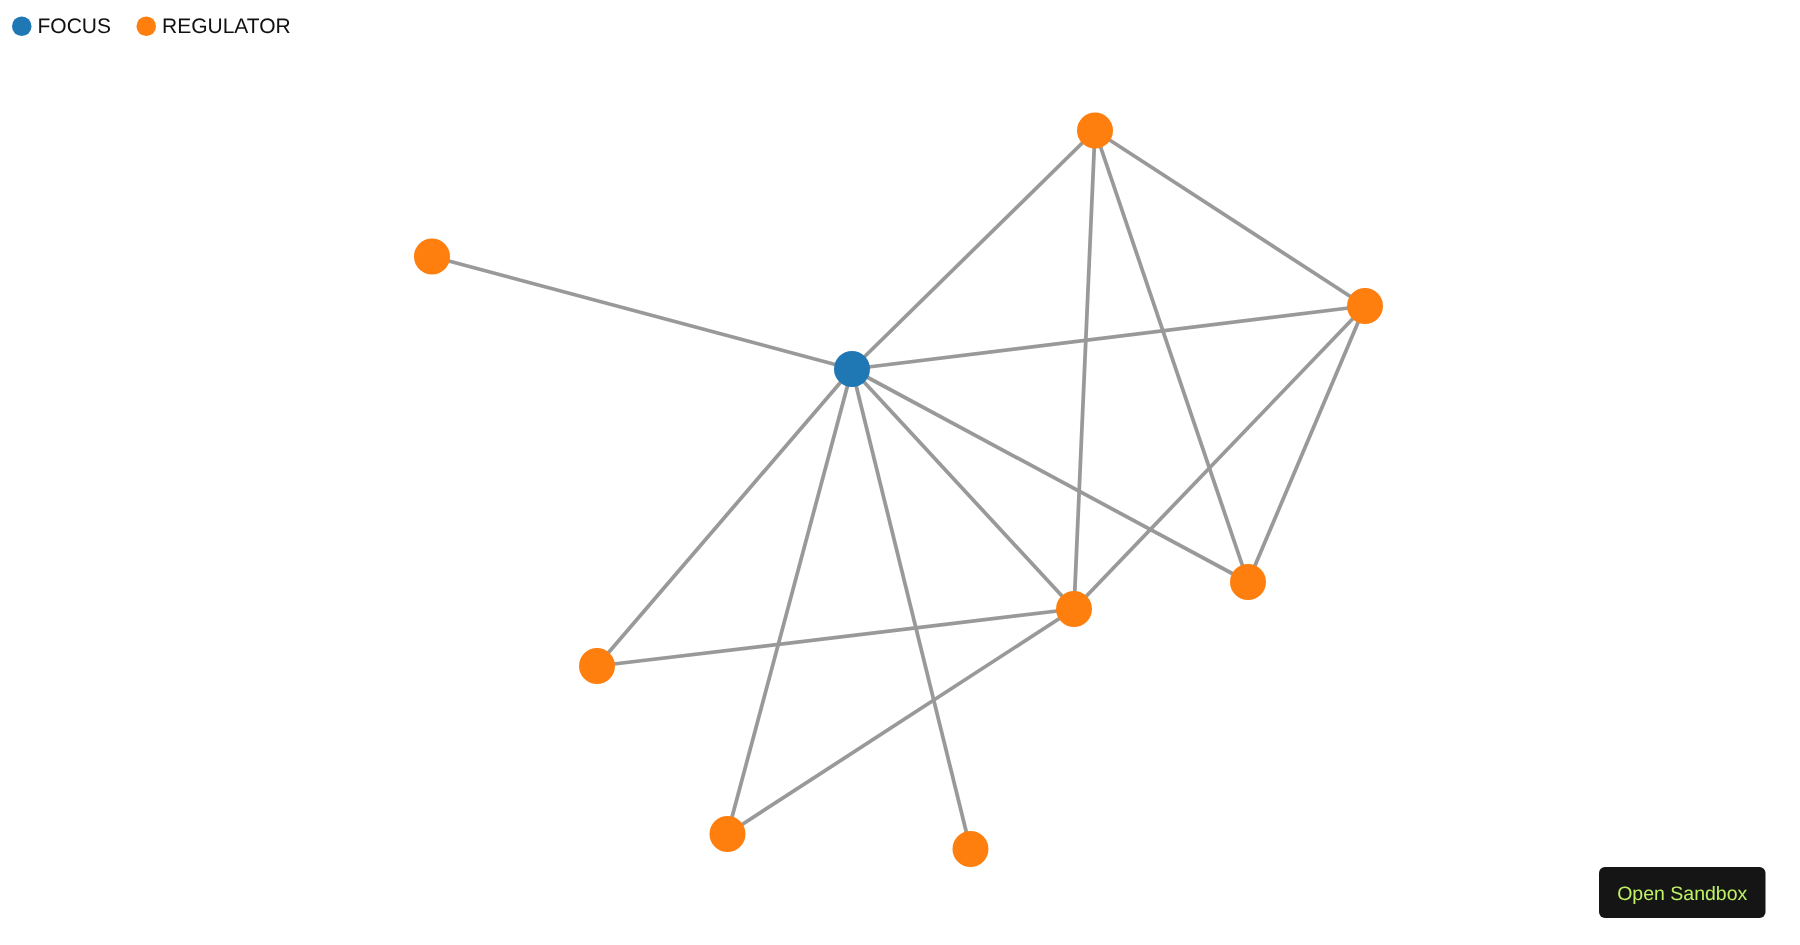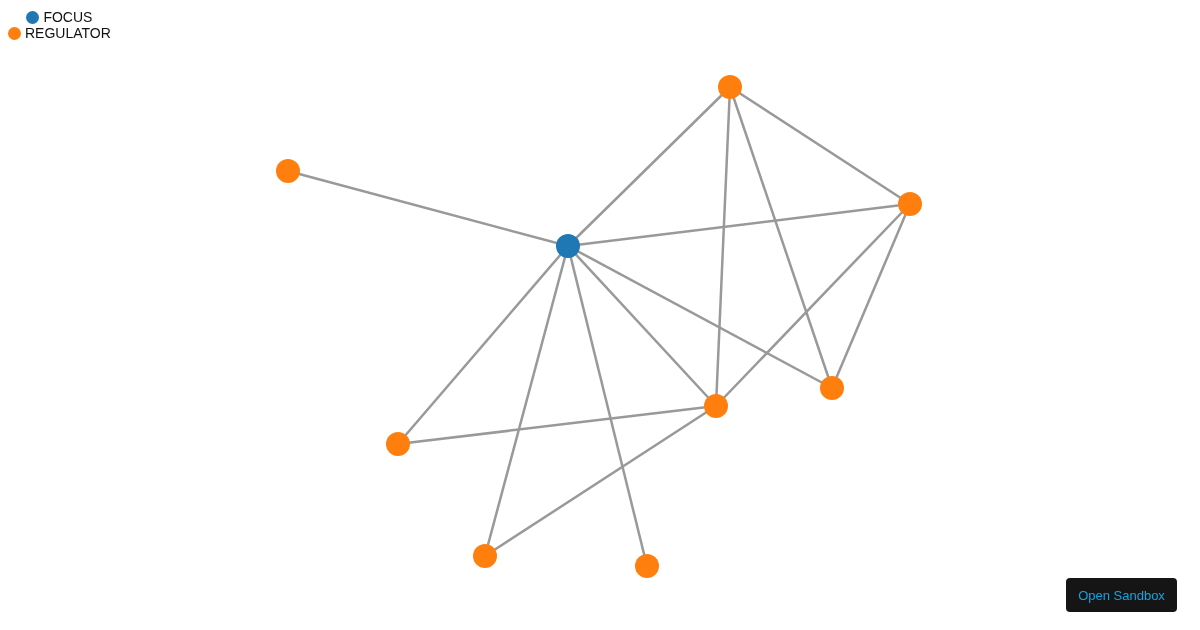--- a/index.html
+++ b/index.html
@@ -1,21 +1,21 @@
 <!DOCTYPE html>
 <html><head>
 <meta charset="utf-8">
 <style>
   html, body { margin: 0; padding: 0; background: #ffffff; }
   body { width: 1200px; height: 630px; position: relative; overflow: hidden; font-family: "Liberation Sans", sans-serif; }
-  .legend { position: absolute; left: 8px; top: 9px; display: flex; align-items: center; font-size: 14px; color: #111; flex-direction: column; }
+  .legend { position: absolute; left: 8px; top: 9px; display: flex; align-items: center; font-size: 14px; color: #111; }
   .legend-item { display: flex; align-items: center; margin-right: 17px; }
   .legend-dot { width: 13px; height: 13px; border-radius: 50%; margin-right: 4px; }
   svg.graph { position: absolute; left: 0; top: 0; }
-  .btn { position: absolute; left: 1066px; top: 578px; width: 111px; height: 34px; background: #151515; color: #0ea5e9; border-radius: 4px; font-size: 13px; display: flex; align-items: center; justify-content: center; cursor: pointer; }
+  .btn { position: absolute; left: 1066px; top: 578px; width: 111px; height: 34px; background: #151515; color: #bef264; border-radius: 4px; font-size: 13px; display: flex; align-items: center; justify-content: center; cursor: pointer; }
 </style>
 </head>
 <body>
 
 <div class="legend">
   <div class="legend-item">
     <span class="legend-dot" style="background:#1f77b4"></span>
     <span>FOCUS</span>
   </div>
   <div class="legend-item">

